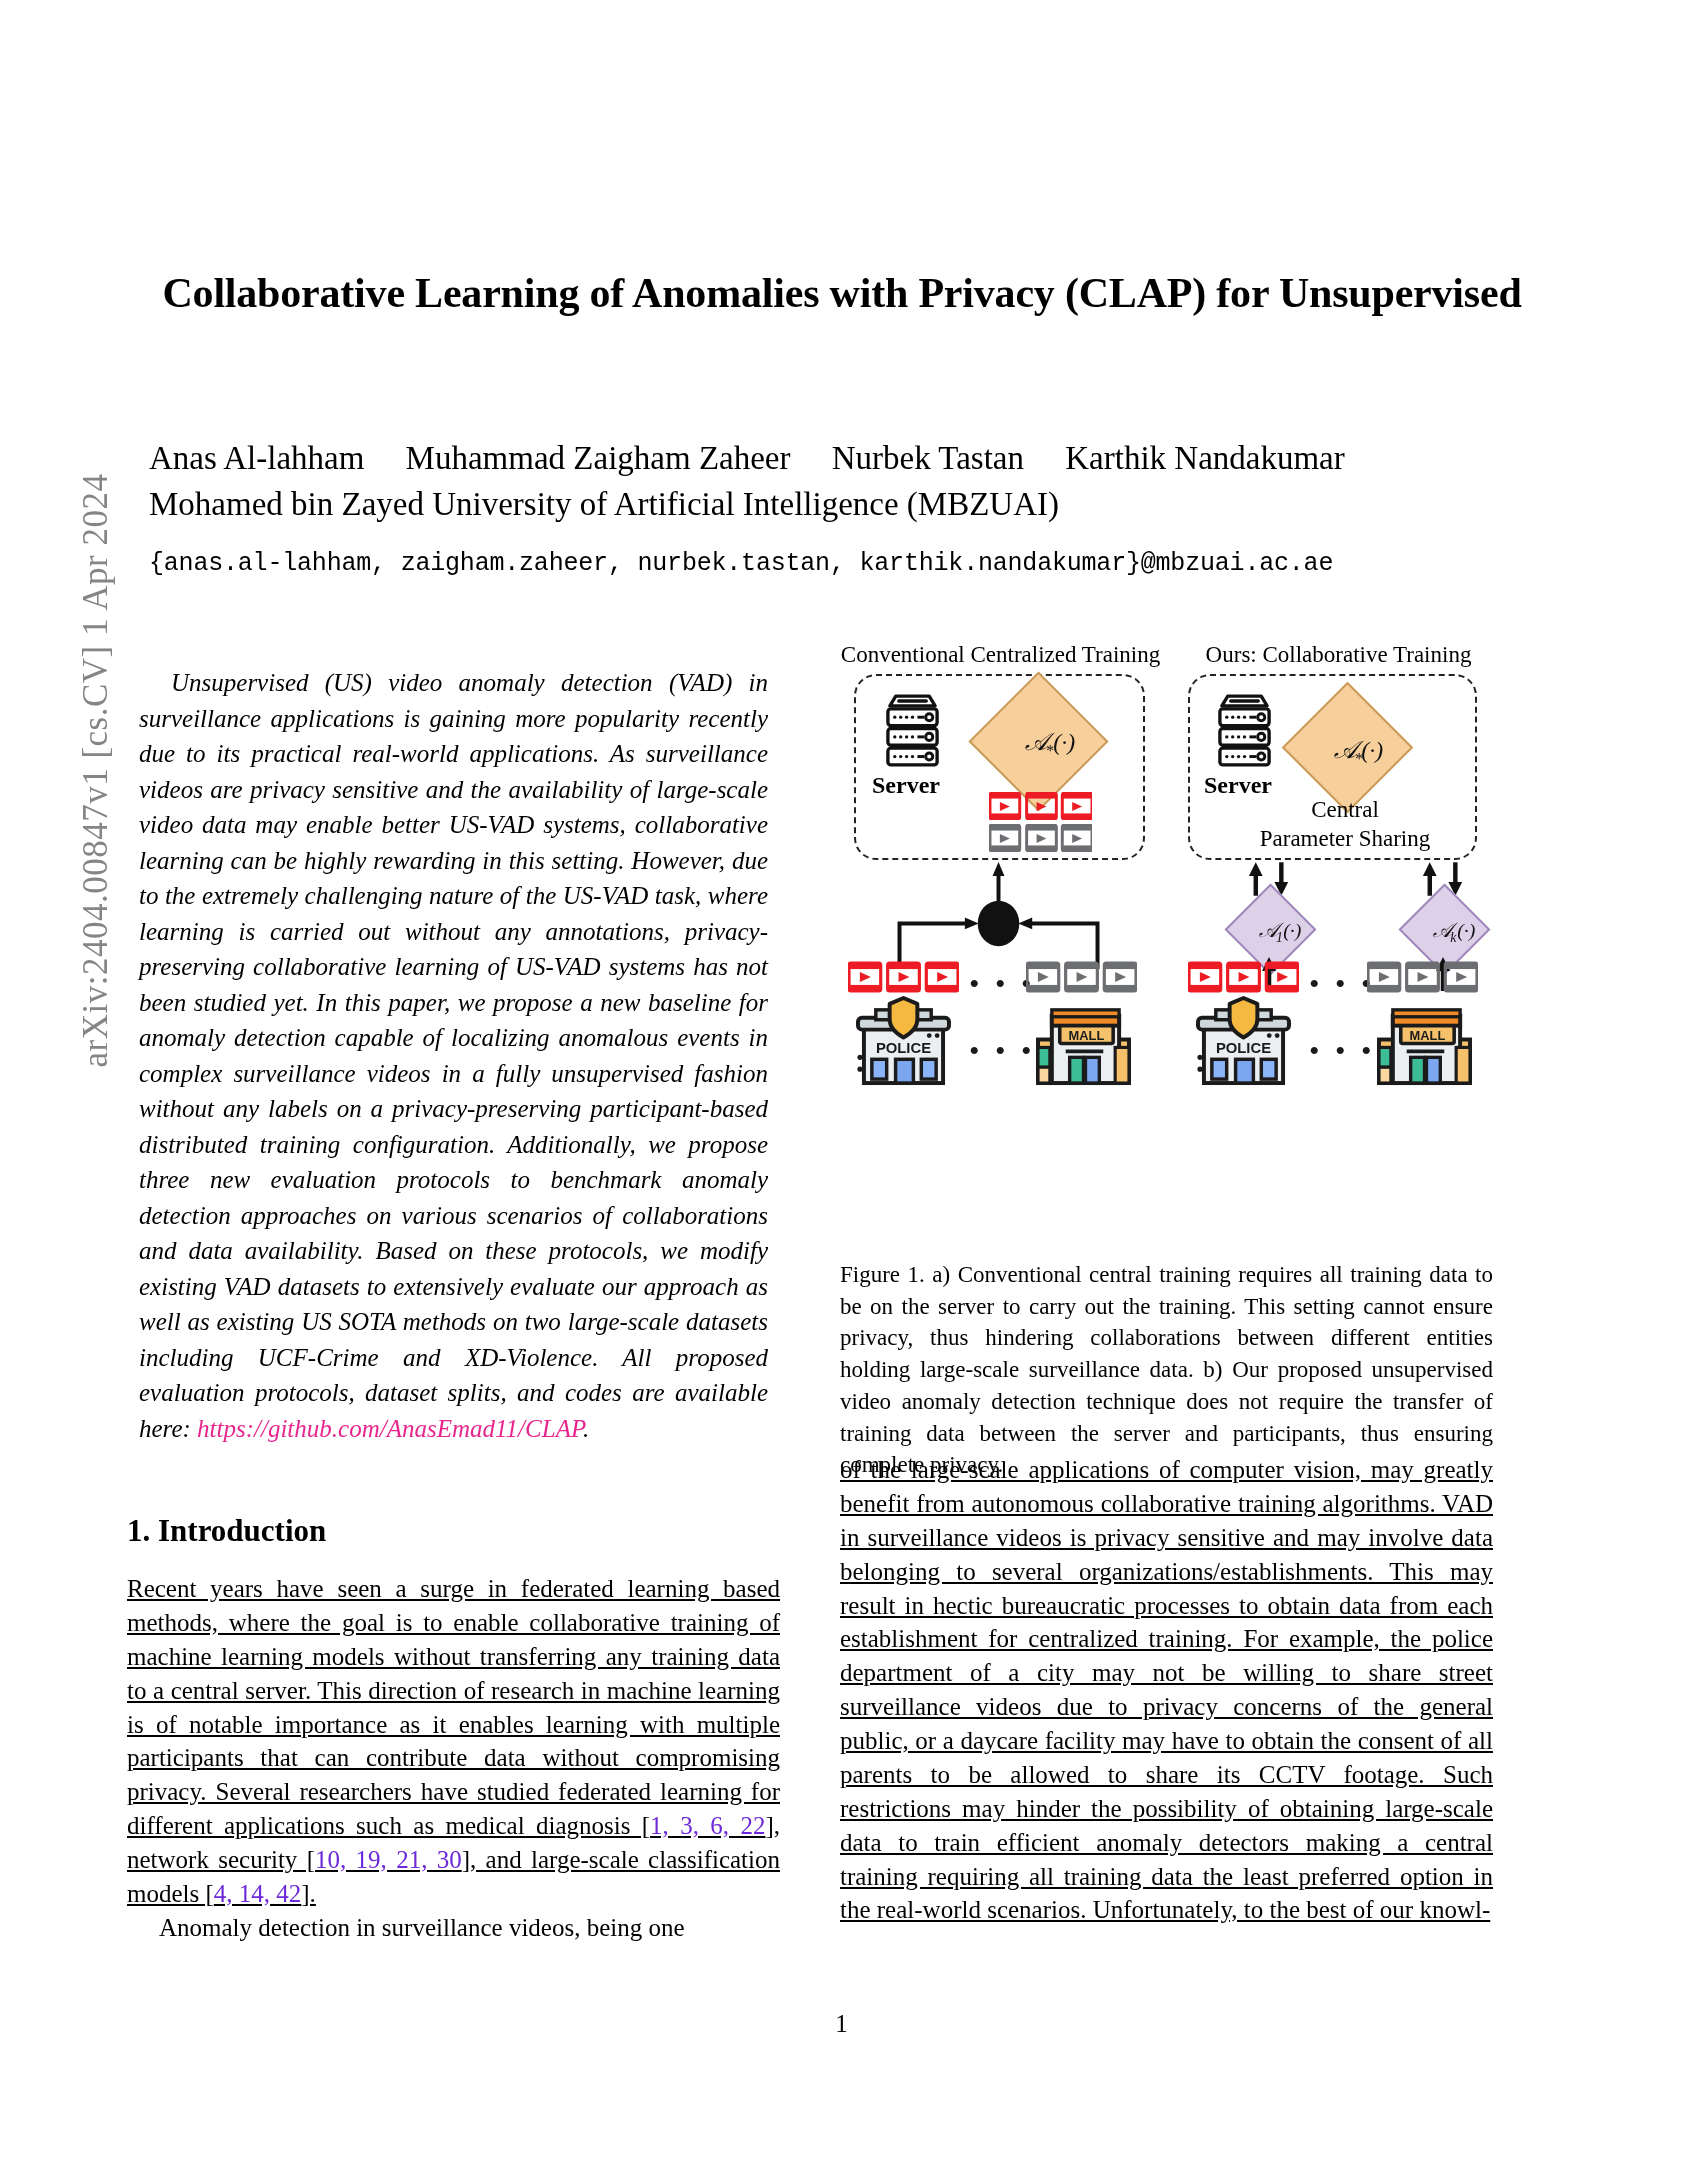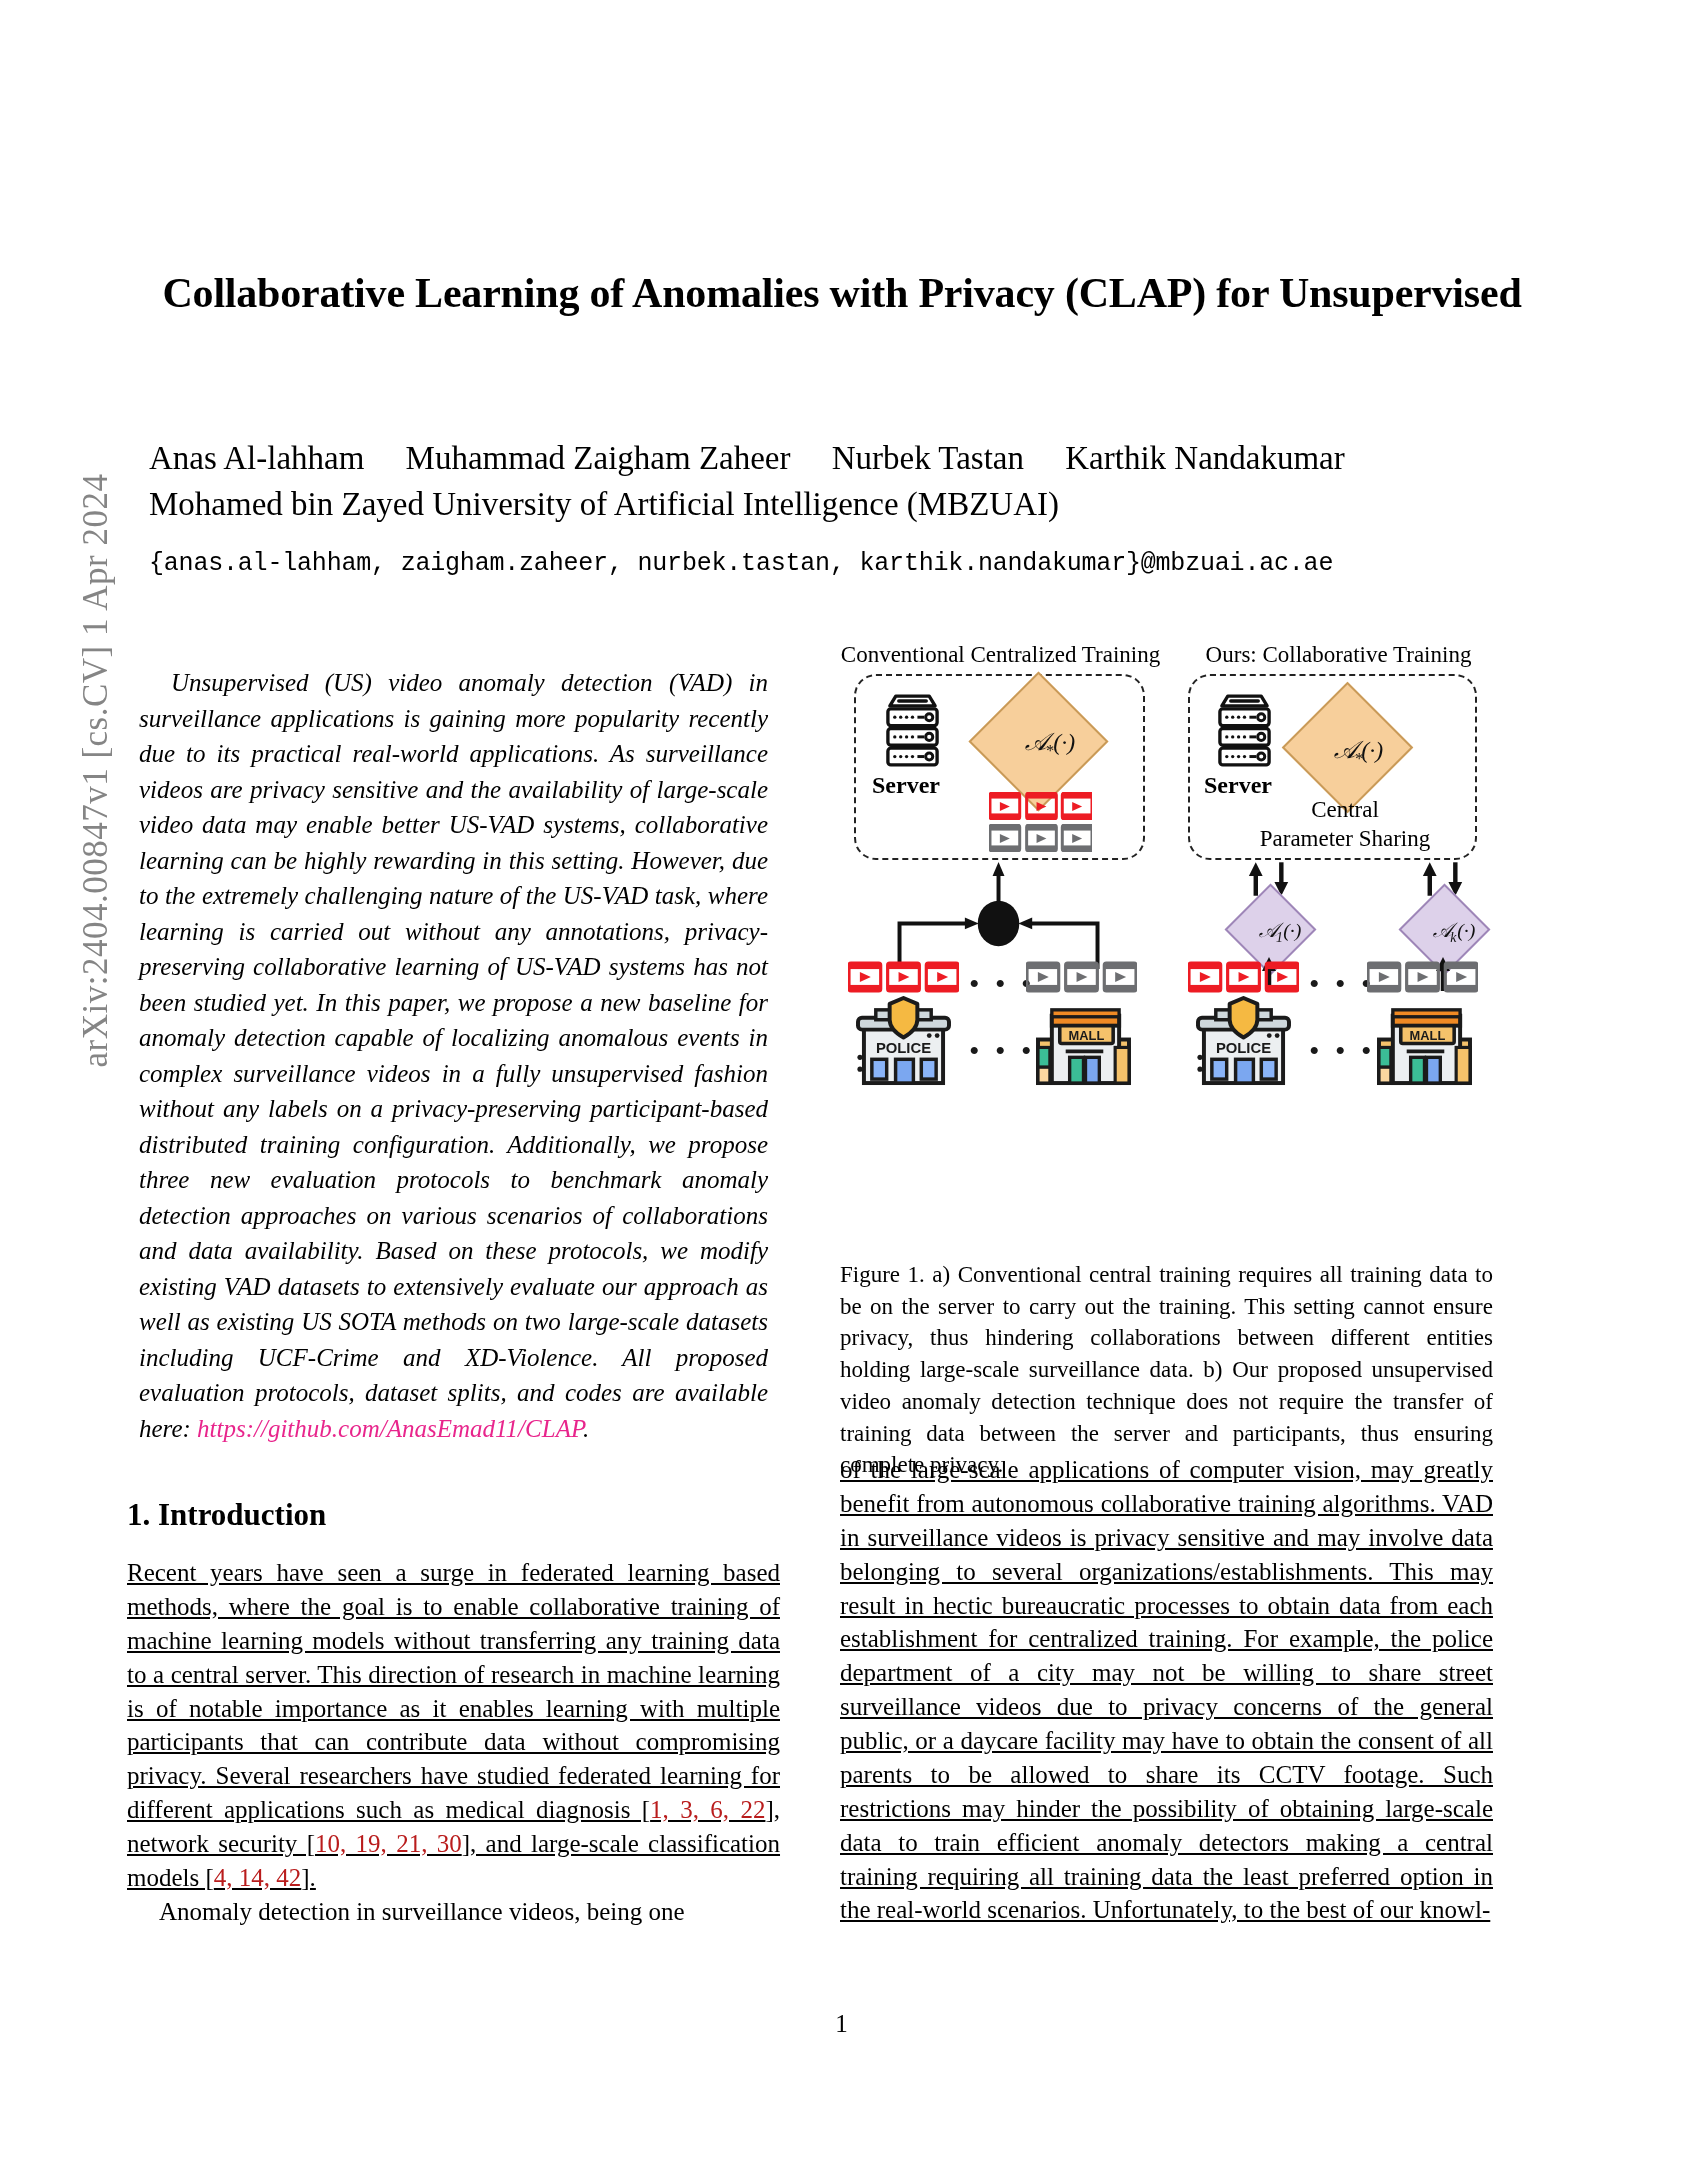--- a/index.html
+++ b/index.html
@@ -106,30 +106,30 @@
   }
   .link {
     color: #e8258c;
     font-style: italic;
     text-decoration: none;
   }
 
   .section-heading {
     font-size: 31px;
     font-weight: bold;
-    margin: 48px 0 20px 0;
+    margin: 64px 0 20px 0;
     text-align: left;
   }
   .para {
     margin: 0;
     text-indent: 32px;
     text-align: justify;
   }
   .para.first { text-indent: 0; text-decoration: underline; }
-  .cite { color: #b91c1c; }
+  .cite { color: #6d28d9; }
 
   
   #figure {
     position: absolute;
     left: 840px;
     top: 642px;
     width: 661px;
     height: 540px;
   }
   .panel-title {

